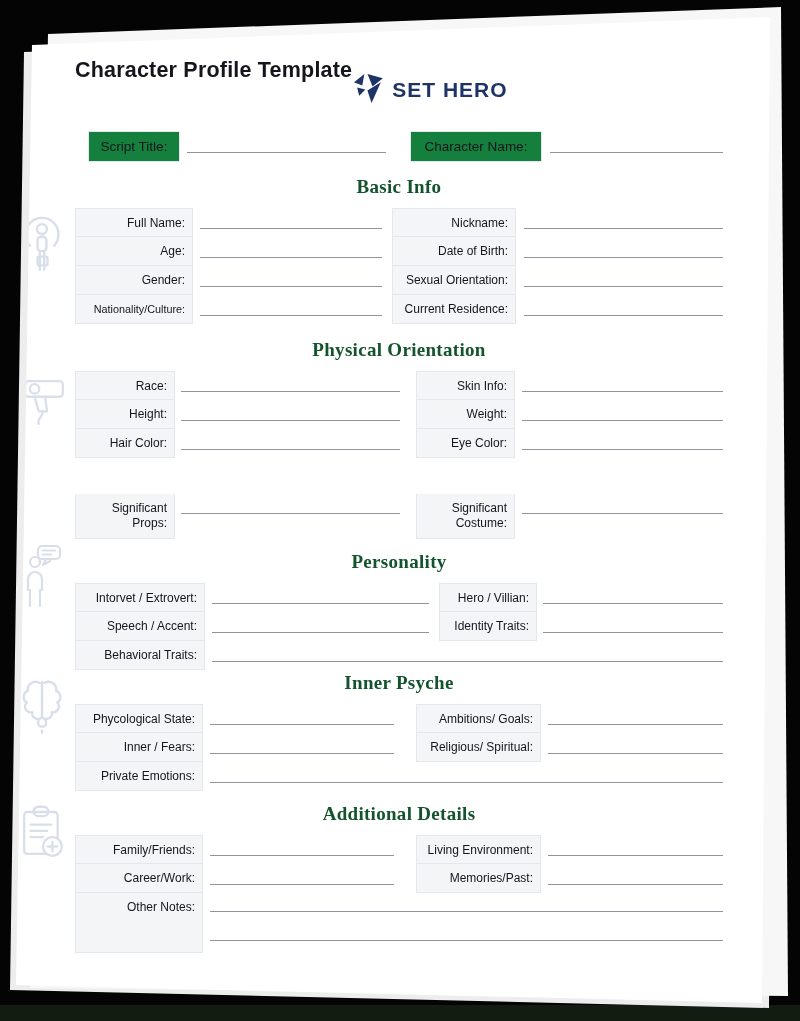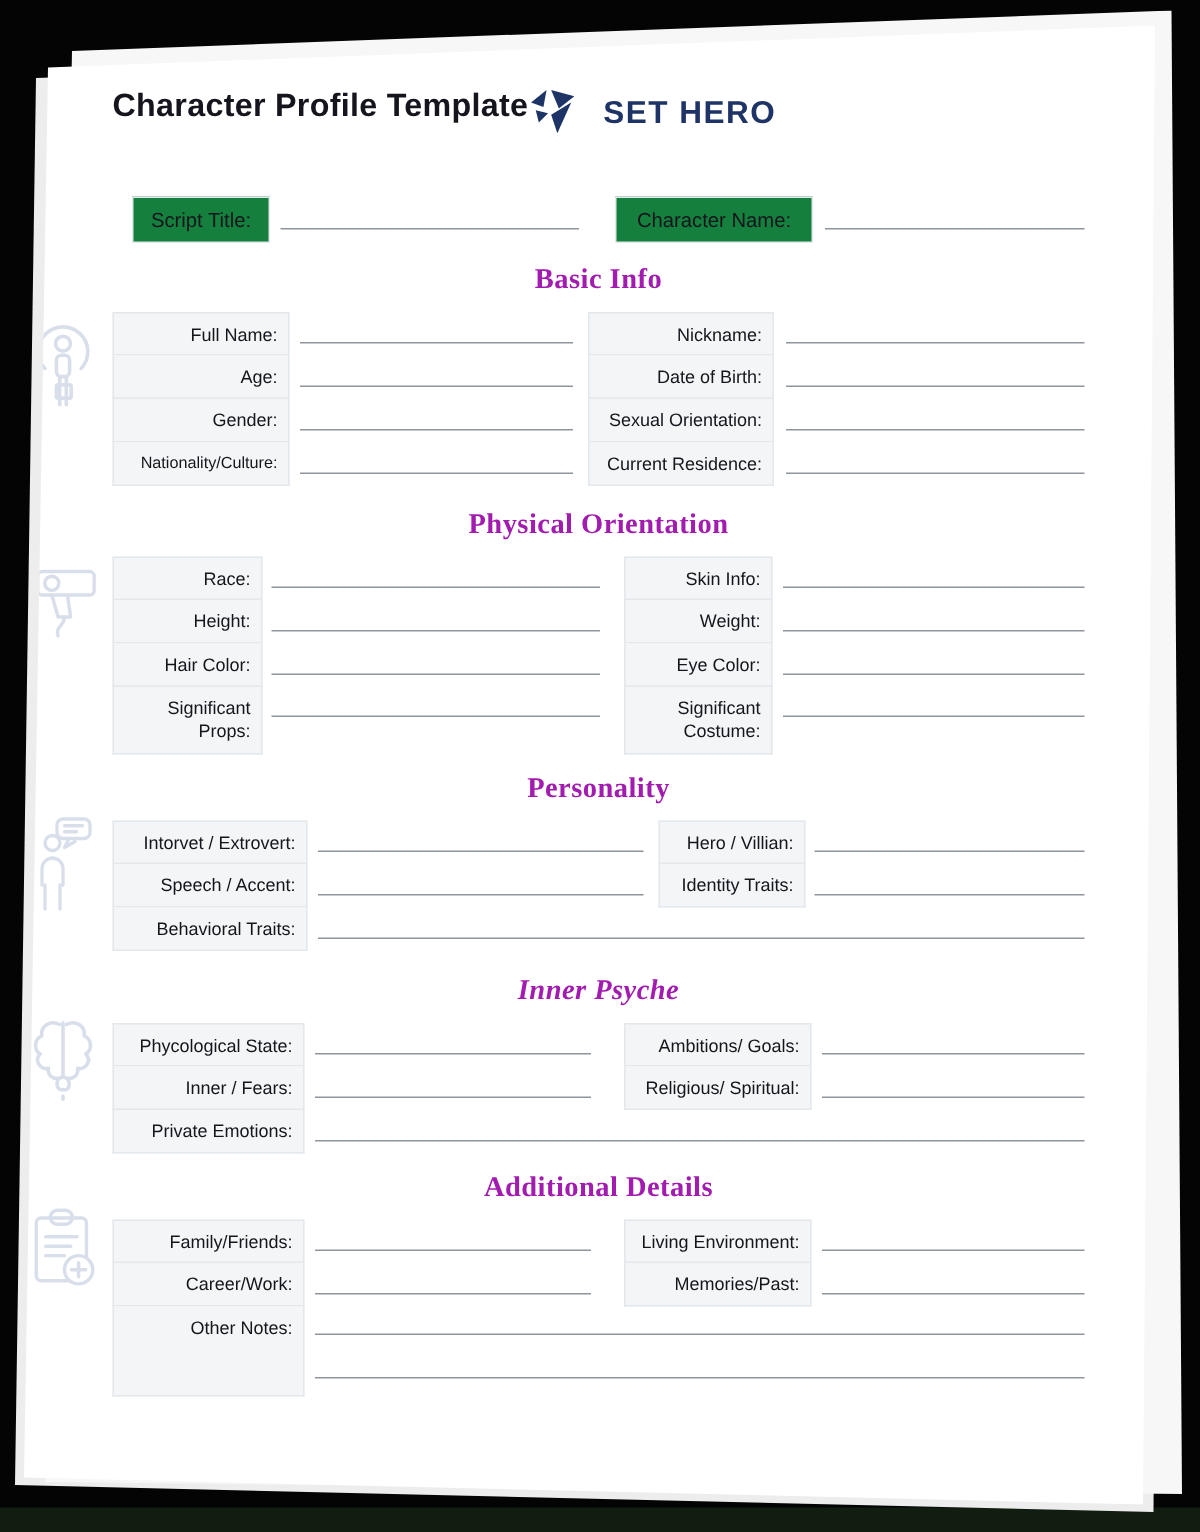--- a/index.html
+++ b/index.html
@@ -16,55 +16,55 @@
   .sheet-back1 { position:absolute; inset:0; background:#f7f7f7;
     clip-path:polygon(48px 34px, 781px 7px, 788px 996px, 30px 988px); }
   .sheet { position:absolute; inset:0; background:#ffffff;
     clip-path:polygon(32px 45px, 770px 17px, 762px 1003px, 16px 985px); }
 
   .content { position:absolute; left:75px; top:58px; width:648px; }
 
   
   .hdr { display:flex; align-items:flex-start; height:36px; }
   .doc-title { font-size:21.5px; font-weight:700; color:#15151e; letter-spacing:.2px; }
-  .brand { display:flex; align-items:center; gap:15px; margin-top:1px; }
+  .brand { display:flex; align-items:center; gap:5px; margin-top:15px; }
   .brand-text { font-size:21px; font-weight:800; color:#1e3366; letter-spacing:1px; }
 
   
   .top-fields { display:flex; margin-top:37px; height:31px; padding-left:13px; }
   .top-box { background:#15803d; border:1px solid #e4e7ec; height:31px;
     display:flex; align-items:center; justify-content:center;
     font-size:13.5px; color:#15151c; white-space:nowrap; }
   .tb1 { width:92px; } .tb2 { width:132px; margin-left:24px; }
   .wline { border-bottom:1.5px solid #8e959d; height:2px; align-self:flex-end; margin-bottom:8px; }
   .top-fields .wline { margin-bottom:9px; }
   .tl1 { width:199px; margin-left:7px; } .tl2 { flex:1; margin-left:8px; }
 
   
   .section-heading { font-family:"Liberation Serif", serif; font-weight:700;
-    font-size:19px; color:#a21caf; text-align:center; letter-spacing:.3px; }
+    font-size:19px; color:#14532d; text-align:center; letter-spacing:.3px; }
   .sh0 { margin-top:14px; } .sh1 { margin-top:15px; } .sh2 { margin-top:12px; }
-  .sh3 { margin-top:16px;font-style:italic; } .sh4 { margin-top:12px; }
+  .sh3 { margin-top:2px; } .sh4 { margin-top:12px; }
   .rows { margin-top:10px; }
   .frow { display:flex; height:29px; }
   .frow + .frow .labelbox { border-top:none; }
   .labelbox { background:#f3f5f7; border:1px solid #e4e7ec; height:100%;
     display:flex; align-items:center; justify-content:flex-end;
     text-align:right; padding:0 7px; font-size:12px; color:#15151c; white-space:nowrap; }
   .labelbox.sm { font-size:10.8px; }
   .labelbox.wrap { white-space:normal; line-height:1.25; }
   .flex { flex:1; }
 
   
   .ll0 { width:118px; } .wl0 { width:182px; margin-left:7px; } .g0 { width:10px; }
   .lr0 { width:124px; } .lrl0 { flex:1; margin-left:8px; }
 
   .ll1 { width:100px; } .wl1 { width:219px; margin-left:6px; } .g1 { width:16px; }
   .lr1 { width:99px; }  .lrl1 { flex:1; margin-left:7px; }
-  .frow.tall { height:45px; }
+  .frow.tall { height:45px;margin-top:36px; }
   .frow.tall .wline { align-self:flex-start; margin-top:18px; }
 
   .ll2 { width:130px; } .wl2 { width:217px; margin-left:7px; } .g2 { width:10px; }
   .lr2 { width:98px; }  .lrl2 { flex:1; margin-left:6px; }
 
   .ll3 { width:128px;padding-left:43px; } .wl3 { width:184px; margin-left:7px; } .g3 { width:22px; }
   .lr3 { width:125px; } .lrl3 { flex:1; margin-left:7px; }
 
   .frow.notes { height:60px; }
   .frow.notes .labelbox { align-items:flex-start; padding-top:7px; }

